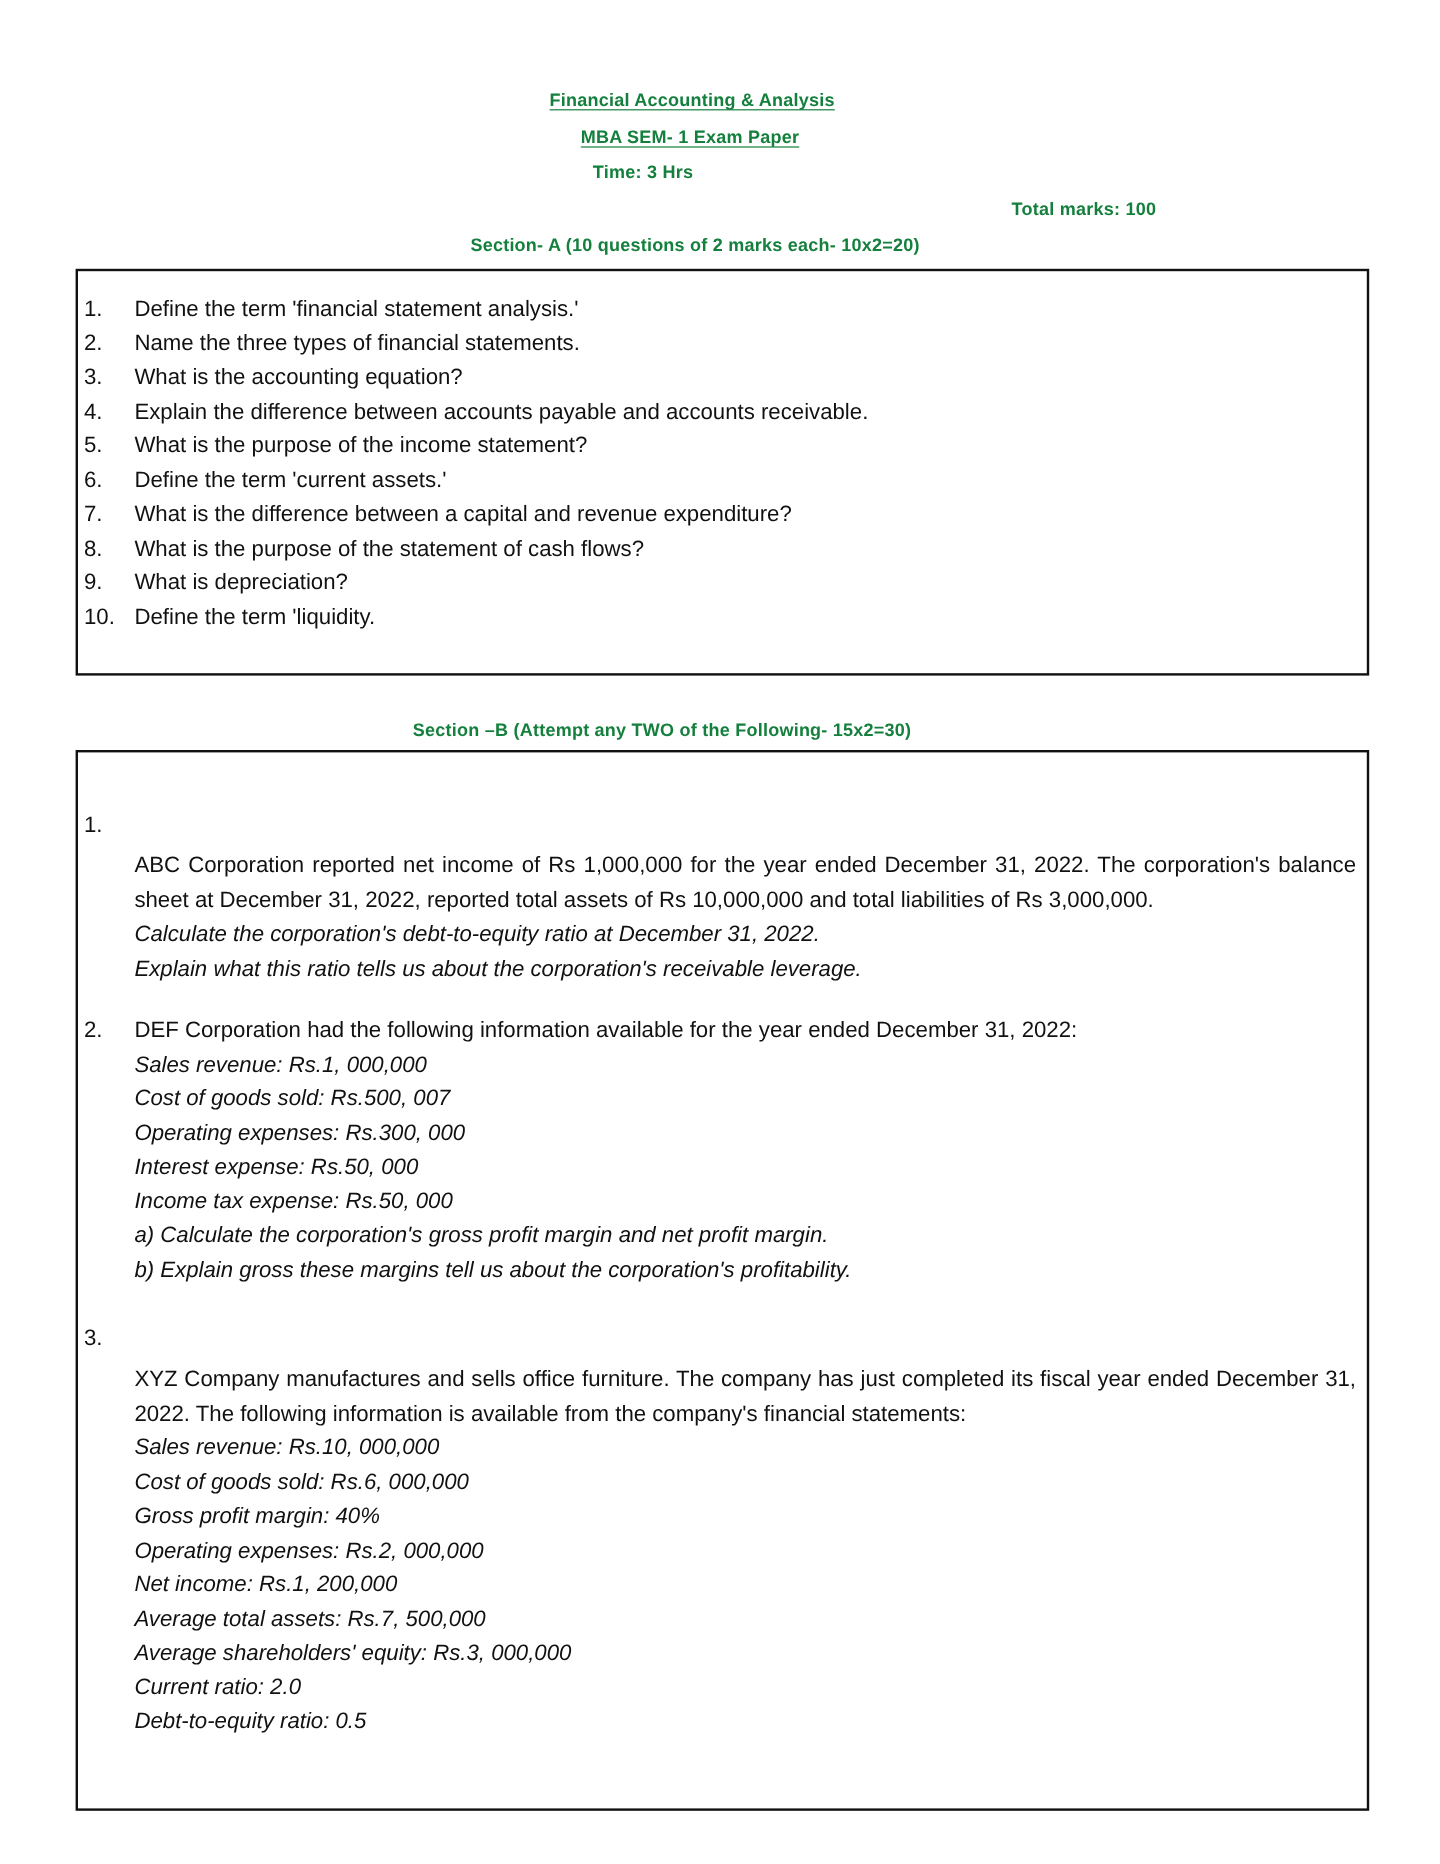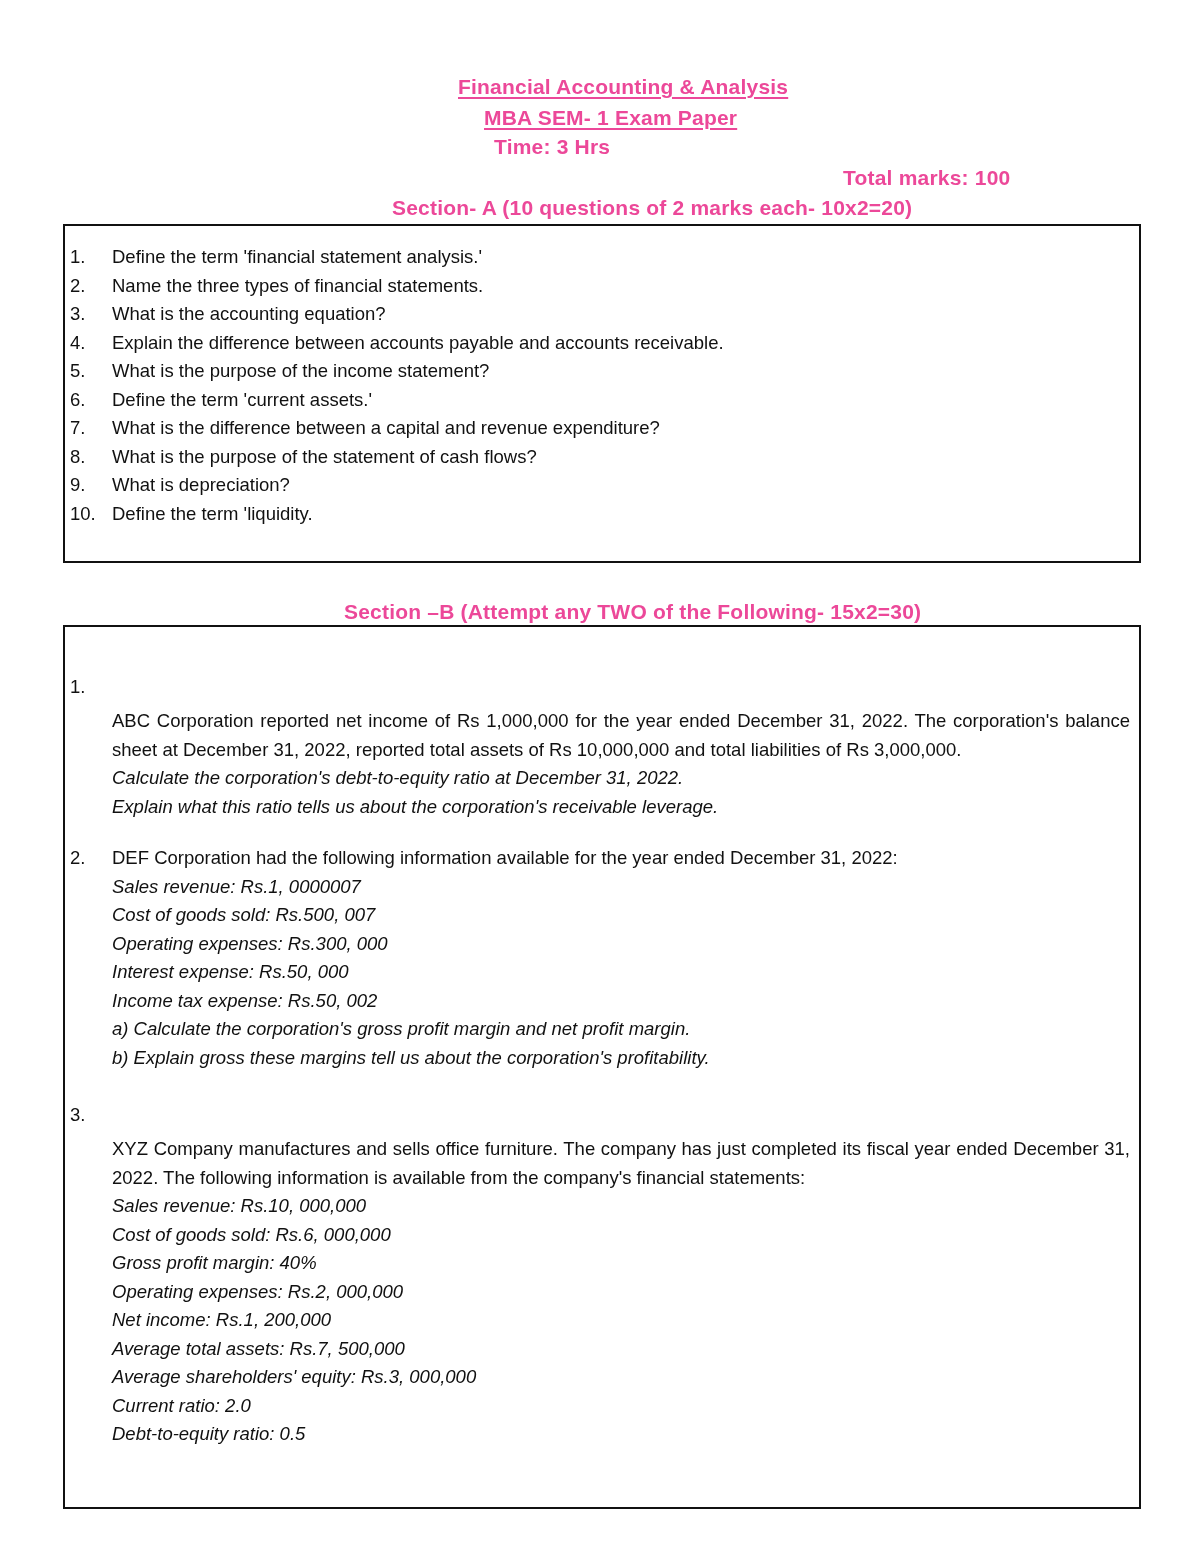--- a/index.html
+++ b/index.html
@@ -1,17 +1,17 @@
 <!DOCTYPE html>
 <html><head>
 <meta charset="utf-8">
 <style>
   html, body { margin: 0; padding: 0; background: #ffffff; }
   body { width: 1200px; height: 1553px; position: relative; overflow: hidden; color: #111; }
-  .hdr { position: absolute; font-family: "Liberation Sans", sans-serif; font-weight: bold; font-size: 21px; color: #ec4899; white-space: nowrap; letter-spacing: 0.2px; }
+  .hdr { position: absolute; font-family: "Liberation Sans", sans-serif; font-weight: bold; font-size: 15px; color: #15803d; white-space: nowrap; letter-spacing: 0.2px; }
   .u { text-decoration: underline; text-underline-offset: 3px; }
   .box { position: absolute; border: 2px solid #111; box-sizing: border-box; }
   .q { position: absolute; font-family: "Liberation Sans", sans-serif; font-size: 18.5px; color: #111; line-height: 28.5px; }
   .q .num { position: absolute; left: 0; top: 0; }
   .q .txt { margin-left: 42px; display: block; }
   .just { text-align: justify; margin-top: 34px; }
   .line { display: block; font-style: italic; }
 </style>
 </head>
 <body>
@@ -73,25 +73,25 @@
 <div class="q" style="left:70px; top:673px; width:1060px;">
   <span class="num">1.</span>
   <span class="txt just">ABC Corporation reported net income of Rs 1,000,000 for the year ended December 31, 2022. The corporation's balance sheet at December 31, 2022, reported total assets of Rs 10,000,000 and total liabilities of Rs 3,000,000.</span>
   <span class="txt line">Calculate the corporation's debt-to-equity ratio at December 31, 2022.</span>
   <span class="txt line">Explain what this ratio tells us about the corporation's receivable leverage.</span>
 </div>
 
 <div class="q" style="left:70px; top:844px; width:1060px;">
   <span class="num">2.</span>
   <span class="txt">DEF Corporation had the following information available for the year ended December 31, 2022:</span>
-  <span class="txt line">Sales revenue: Rs.1, 0000007</span>
+  <span class="txt line">Sales revenue: Rs.1, 000,000</span>
   <span class="txt line">Cost of goods sold: Rs.500, 007</span>
   <span class="txt line">Operating expenses: Rs.300, 000</span>
   <span class="txt line">Interest expense: Rs.50, 000</span>
-  <span class="txt line">Income tax expense: Rs.50, 002</span>
+  <span class="txt line">Income tax expense: Rs.50, 000</span>
   <span class="txt line">a) Calculate the corporation's gross profit margin and net profit margin.</span>
   <span class="txt line">b) Explain gross these margins tell us about the corporation's profitability.</span>
 </div>
 
 <div class="q" style="left:70px; top:1101px; width:1060px;">
   <span class="num">3.</span>
   <span class="txt just">XYZ Company manufactures and sells office furniture. The company has just completed its fiscal year ended December 31, 2022. The following information is available from the company's financial statements:</span>
   <span class="txt line">Sales revenue: Rs.10, 000,000</span>
   <span class="txt line">Cost of goods sold: Rs.6, 000,000</span>
   <span class="txt line">Gross profit margin: 40%</span>

